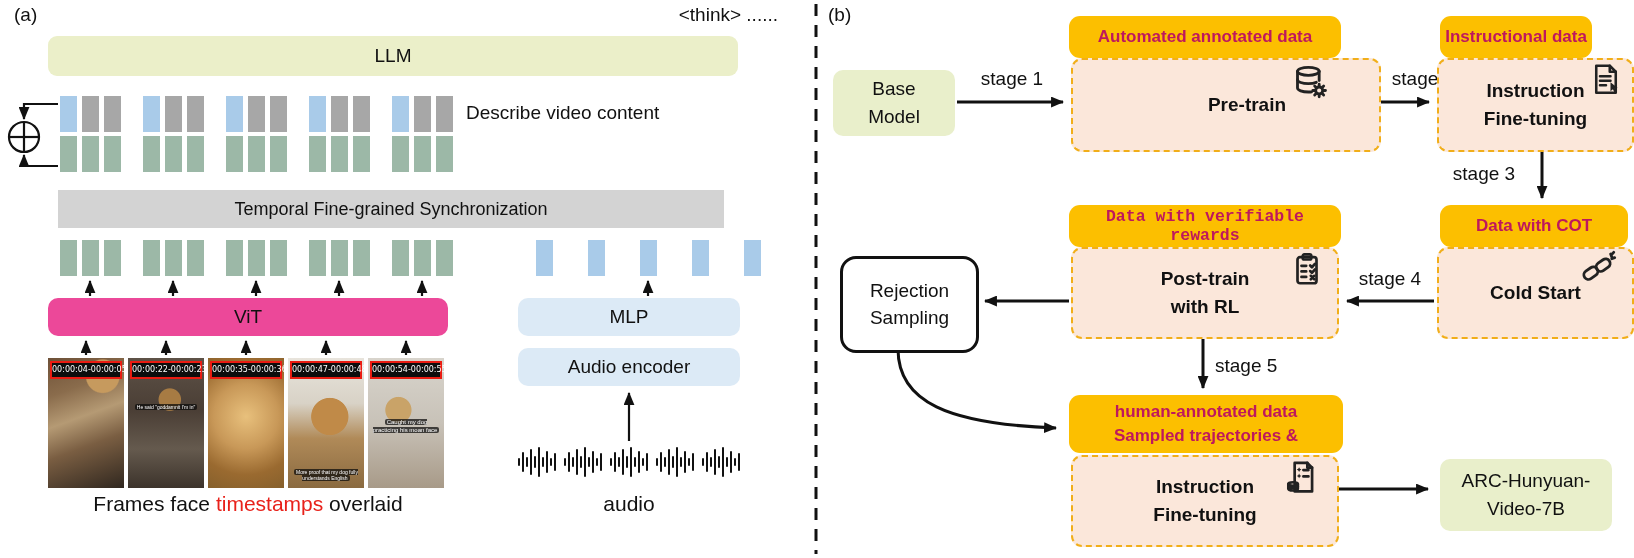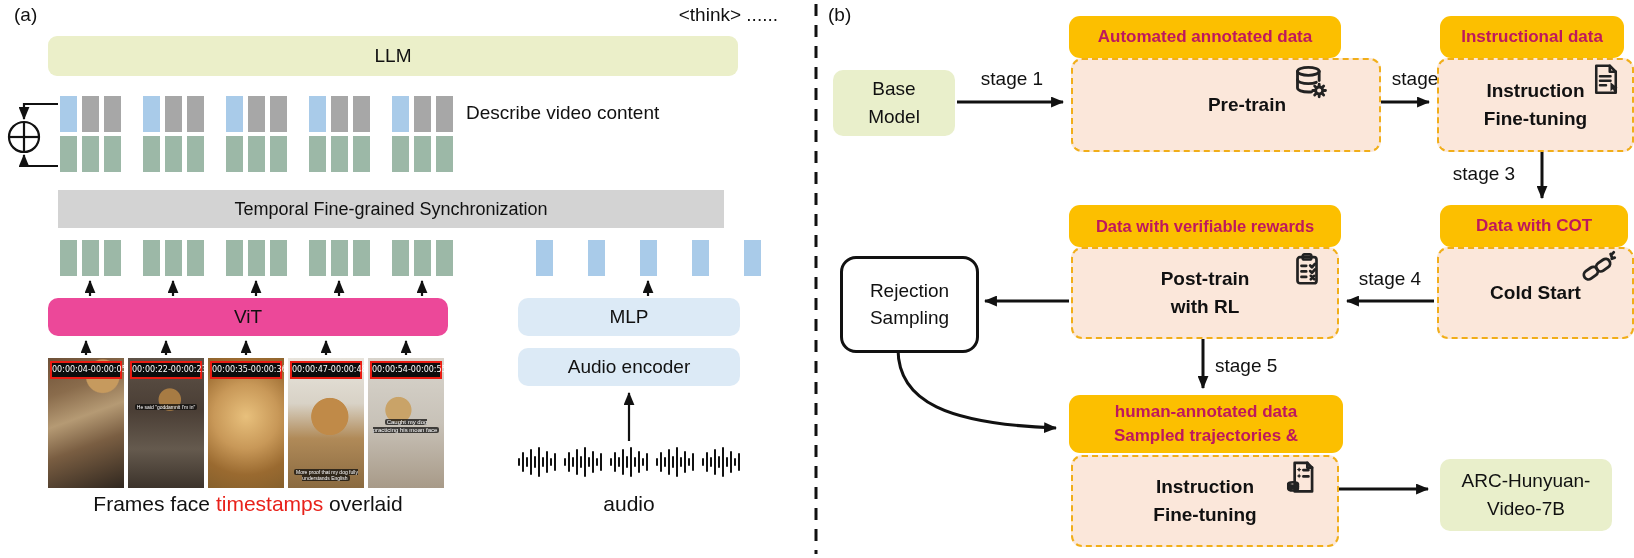--- a/index.html
+++ b/index.html
@@ -272,35 +272,35 @@
     <svg width="40" height="40" viewBox="0 0 24 24">
       <ellipse cx="11" cy="5" rx="6.5" ry="2.4"></ellipse>
       <path d="M4.5 5v10c0 1.3 2.9 2.4 6.5 2.4.7 0 1.4 0 2-.1"></path>
       <path d="M17.5 5v5.5"></path>
       <path d="M4.5 10c0 1.3 2.9 2.4 6.5 2.4 1.9 0 3.6-.3 4.8-.8"></path>
       <circle cx="17.5" cy="16.5" r="2.1"></circle>
       <path d="M17.5 13.9v-1.2 M17.5 19.1v1.2 M20.1 16.5h1.2 M14.9 16.5h-1.2 M19.3 14.7l.9-.9 M15.7 18.3l-.9.9 M19.3 18.3l.9.9 M15.7 14.7l-.9-.9"></path>
     </svg>
   </div>
 
-  <div class="badge ctr" style="left:1440px;top:16px;width:184px;height:42px;">Instructional data</div>
+  <div class="badge ctr" style="left:1440px;top:16px;width:152px;height:42px;">Instructional data</div>
   <div class="pink col" style="left:1437px;top:58px;width:193px;height:90px;">
     <div>Instruction</div>
     <div>Fine-tuning</div>
   </div>
   <div class="boxicon" style="left:1588px;top:62px;">
     <svg width="36" height="36" viewBox="0 0 24 24">
       <path d="M5.5 2.5h9l4 4v14h-13z"></path>
       <path d="M14.5 2.5v4h4"></path>
       <path d="M8 9.5h7 M8 12.5h7 M8 15.5h4"></path>
       <path d="M15 13.5v6l1.6-1.4 1 2.1 1.2-.6-1-2.1 2-.2z" fill="#222" stroke="none"></path>
     </svg>
   </div>
 
-  <div class="badge ctr" style="left:1069px;top:205px;width:272px;height:42px;font-size:16.5px;">Data with verifiable rewards</div>
+  <div class="badge ctr" style="left:1069px;top:205px;width:272px;height:42px;font-size:16.5px;font-family:Liberation Mono, monospace;">Data with verifiable rewards</div>
   <div class="pink col" style="left:1071px;top:247px;width:264px;height:88px;">
     <div>Post-train</div>
     <div>with RL</div>
   </div>
   <div class="boxicon" style="left:1288px;top:250px;">
     <svg width="38" height="38" viewBox="0 0 24 24">
       <rect x="6" y="4.5" width="12" height="16.5" rx="1.6"></rect>
       <rect x="9.3" y="2.8" width="5.4" height="3.2" rx="1"></rect>
       <path d="M8.5 10h3 M8.5 13.5h3 M8.5 17h3"></path>
       <path d="M14 9.8l1.1 1.1 1.9-2.1"></path>

